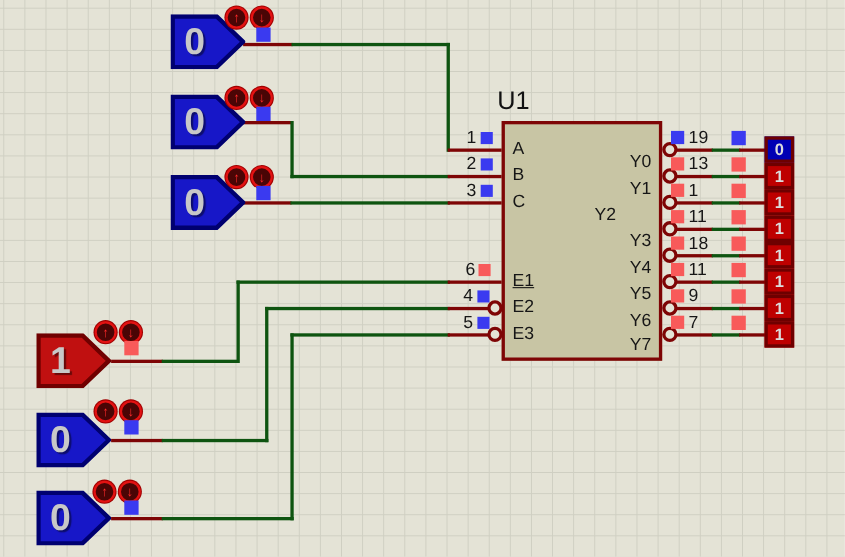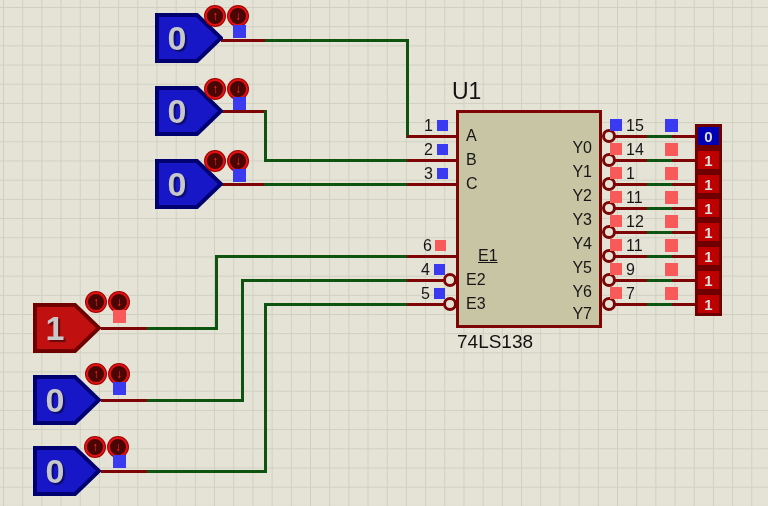--- a/index.html
+++ b/index.html
@@ -163,32 +163,31 @@
   <div class="toggle" style="left:85px;top:437px;">
       <span>↑</span>
     </div>
   <div class="toggle" style="left:108px;top:437px;">
       <span>↓</span>
     </div>
   <div class="sq sq13 sq-blue" style="left:113px;top:455px;"></div>
 
   <div class="ref">U1</div>
   <div class="ic-body"></div>
-  <div class="part">74LS138</div>
 
   <div class="ic-label" style="left:466px;top:127px;">A</div>
   <div class="ic-label" style="left:466px;top:151px;">B</div>
   <div class="ic-label" style="left:466px;top:175px;">C</div>
-  <div class="ic-label" style="left:478px;top:247px;text-decoration:underline;">E1</div>
+  <div class="ic-label" style="left:466px;top:247px;text-decoration:underline;">E1</div>
   <div class="ic-label" style="left:466px;top:271px;">E2</div>
   <div class="ic-label" style="left:466px;top:295px;">E3</div>
 
   <div class="ic-label lbl-r" style="left:556px;top:127px;">Y0</div>
   <div class="ic-label lbl-r" style="left:556px;top:151px;">Y1</div>
-  <div class="ic-label lbl-r" style="left:556px;top:175px;">Y2</div>
+  <div class="ic-label lbl-r" style="left:524px;top:175px;">Y2</div>
   <div class="ic-label lbl-r" style="left:556px;top:199px;">Y3</div>
   <div class="ic-label lbl-r" style="left:556px;top:223px;">Y4</div>
   <div class="ic-label lbl-r" style="left:556px;top:247px;">Y5</div>
   <div class="ic-label lbl-r" style="left:556px;top:271px;">Y6</div>
   <div class="ic-label lbl-r" style="left:556px;top:293px;text-align:right;">Y7</div>
 
   <div class="pin-num pn-l" style="left:405px;top:118px;">1</div>
   <div class="sq sq11 sq-blue" style="left:437px;top:120px;"></div>
   <div class="pin-num pn-l" style="left:405px;top:142px;">2</div>
   <div class="sq sq11 sq-blue" style="left:437px;top:144px;"></div>
@@ -202,32 +201,32 @@
   <div class="sq sq11 sq-blue" style="left:434px;top:288px;"></div>
 
   <div class="bubble" style="left:443px;top:273px;"></div>
   <div class="bubble" style="left:443px;top:297px;"></div>
 
   <div class="bubble" style="left:602px;top:129px;"></div>
   <div class="wire-h red" style="left:615px;top:135px;width:33px;"></div>
   <div class="wire-h green" style="left:647px;top:135px;width:26px;"></div>
   <div class="wire-h red" style="left:672px;top:135px;width:24px;"></div>
   <div class="sq sq-blue" style="left:610px;top:119px;"></div>
-  <div class="pin-num pn-r" style="left:626px;top:118px;">15</div>
+  <div class="pin-num pn-r" style="left:626px;top:118px;">19</div>
   <div class="sq sq13 sq-blue" style="left:665px;top:119px;"></div>
   <div class="probe probe-0" style="left:695px;top:124px;">
       <span>0</span>
     </div>
 
   <div class="bubble" style="left:602px;top:153px;"></div>
   <div class="wire-h red" style="left:615px;top:159px;width:33px;"></div>
   <div class="wire-h green" style="left:647px;top:159px;width:26px;"></div>
   <div class="wire-h red" style="left:672px;top:159px;width:24px;"></div>
   <div class="sq sq-red" style="left:610px;top:143px;"></div>
-  <div class="pin-num pn-r" style="left:626px;top:142px;">14</div>
+  <div class="pin-num pn-r" style="left:626px;top:142px;">13</div>
   <div class="sq sq13 sq-red" style="left:665px;top:143px;"></div>
   <div class="probe probe-1" style="left:695px;top:148px;">
       <span>1</span>
     </div>
 
   <div class="bubble" style="left:602px;top:177px;"></div>
   <div class="wire-h red" style="left:615px;top:183px;width:33px;"></div>
   <div class="wire-h green" style="left:647px;top:183px;width:26px;"></div>
   <div class="wire-h red" style="left:672px;top:183px;width:24px;"></div>
   <div class="sq sq-red" style="left:610px;top:167px;"></div>
@@ -246,21 +245,21 @@
   <div class="sq sq13 sq-red" style="left:665px;top:191px;"></div>
   <div class="probe probe-1" style="left:695px;top:196px;">
       <span>1</span>
     </div>
 
   <div class="bubble" style="left:602px;top:225px;"></div>
   <div class="wire-h red" style="left:615px;top:231px;width:33px;"></div>
   <div class="wire-h green" style="left:647px;top:231px;width:26px;"></div>
   <div class="wire-h red" style="left:672px;top:231px;width:24px;"></div>
   <div class="sq sq-red" style="left:610px;top:215px;"></div>
-  <div class="pin-num pn-r" style="left:626px;top:214px;">12</div>
+  <div class="pin-num pn-r" style="left:626px;top:214px;">18</div>
   <div class="sq sq13 sq-red" style="left:665px;top:215px;"></div>
   <div class="probe probe-1" style="left:695px;top:220px;">
       <span>1</span>
     </div>
 
   <div class="bubble" style="left:602px;top:249px;"></div>
   <div class="wire-h red" style="left:615px;top:255px;width:33px;"></div>
   <div class="wire-h green" style="left:647px;top:255px;width:26px;"></div>
   <div class="wire-h red" style="left:672px;top:255px;width:24px;"></div>
   <div class="sq sq-red" style="left:610px;top:239px;"></div>

